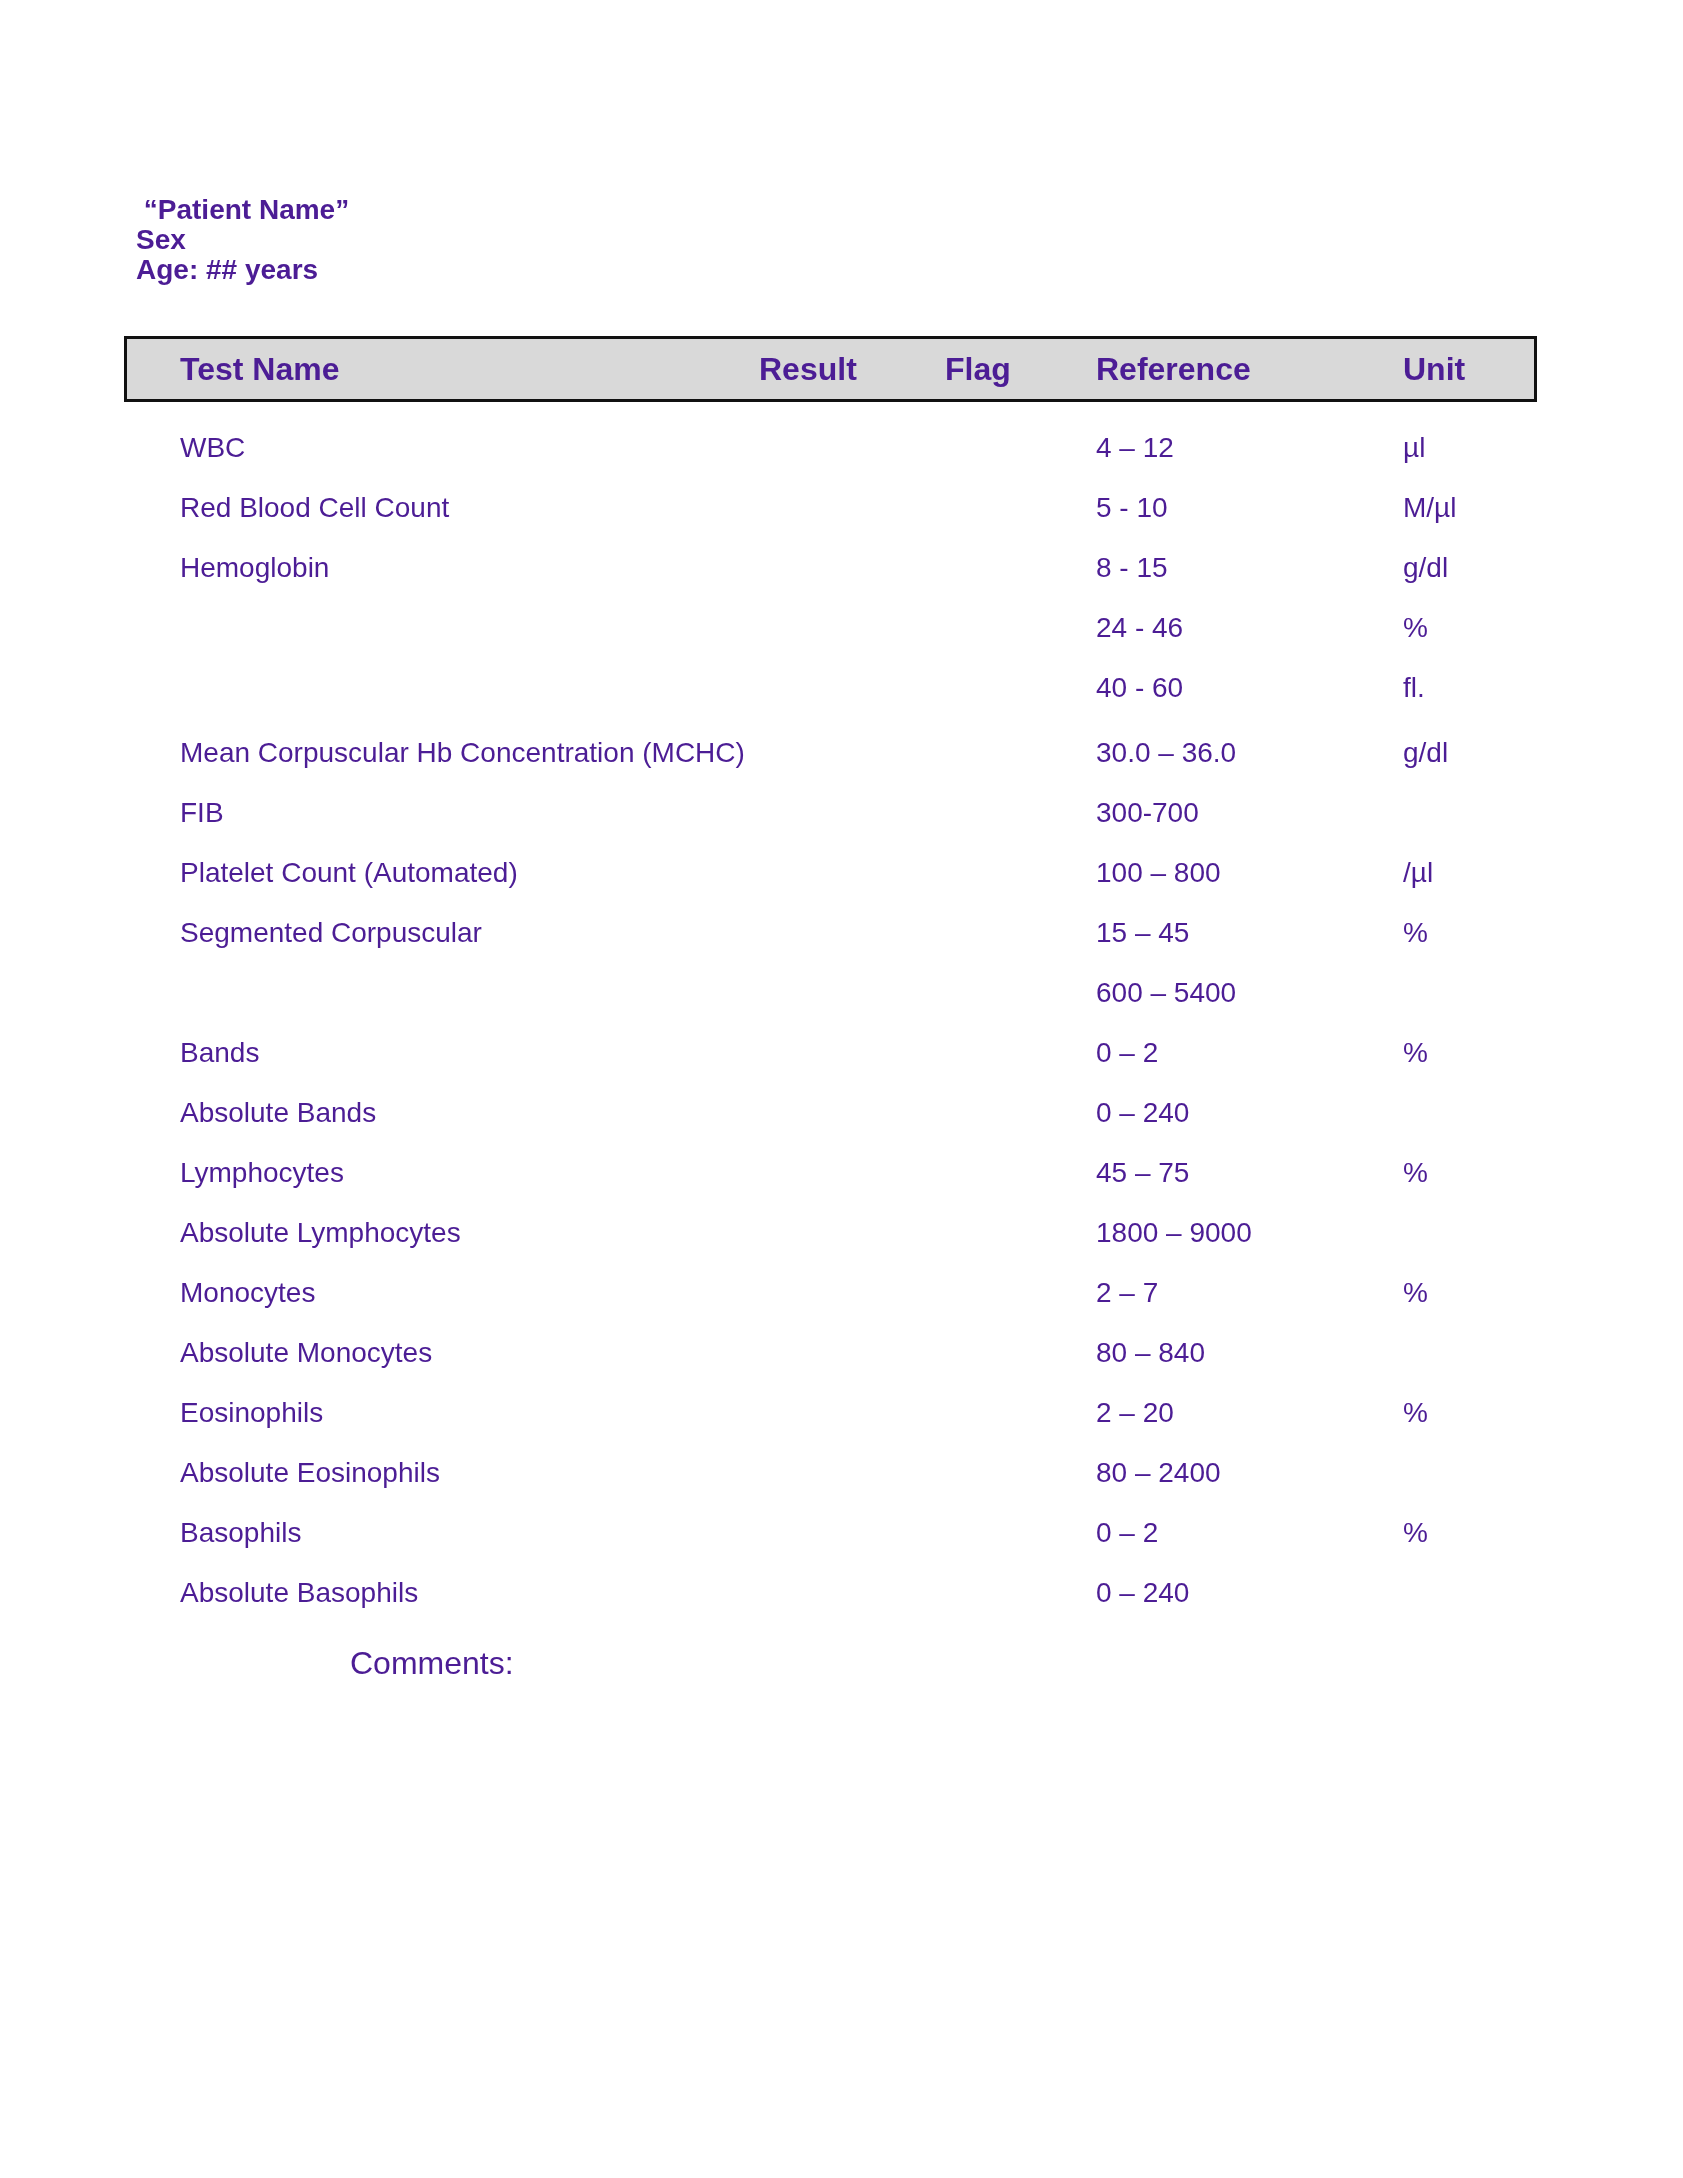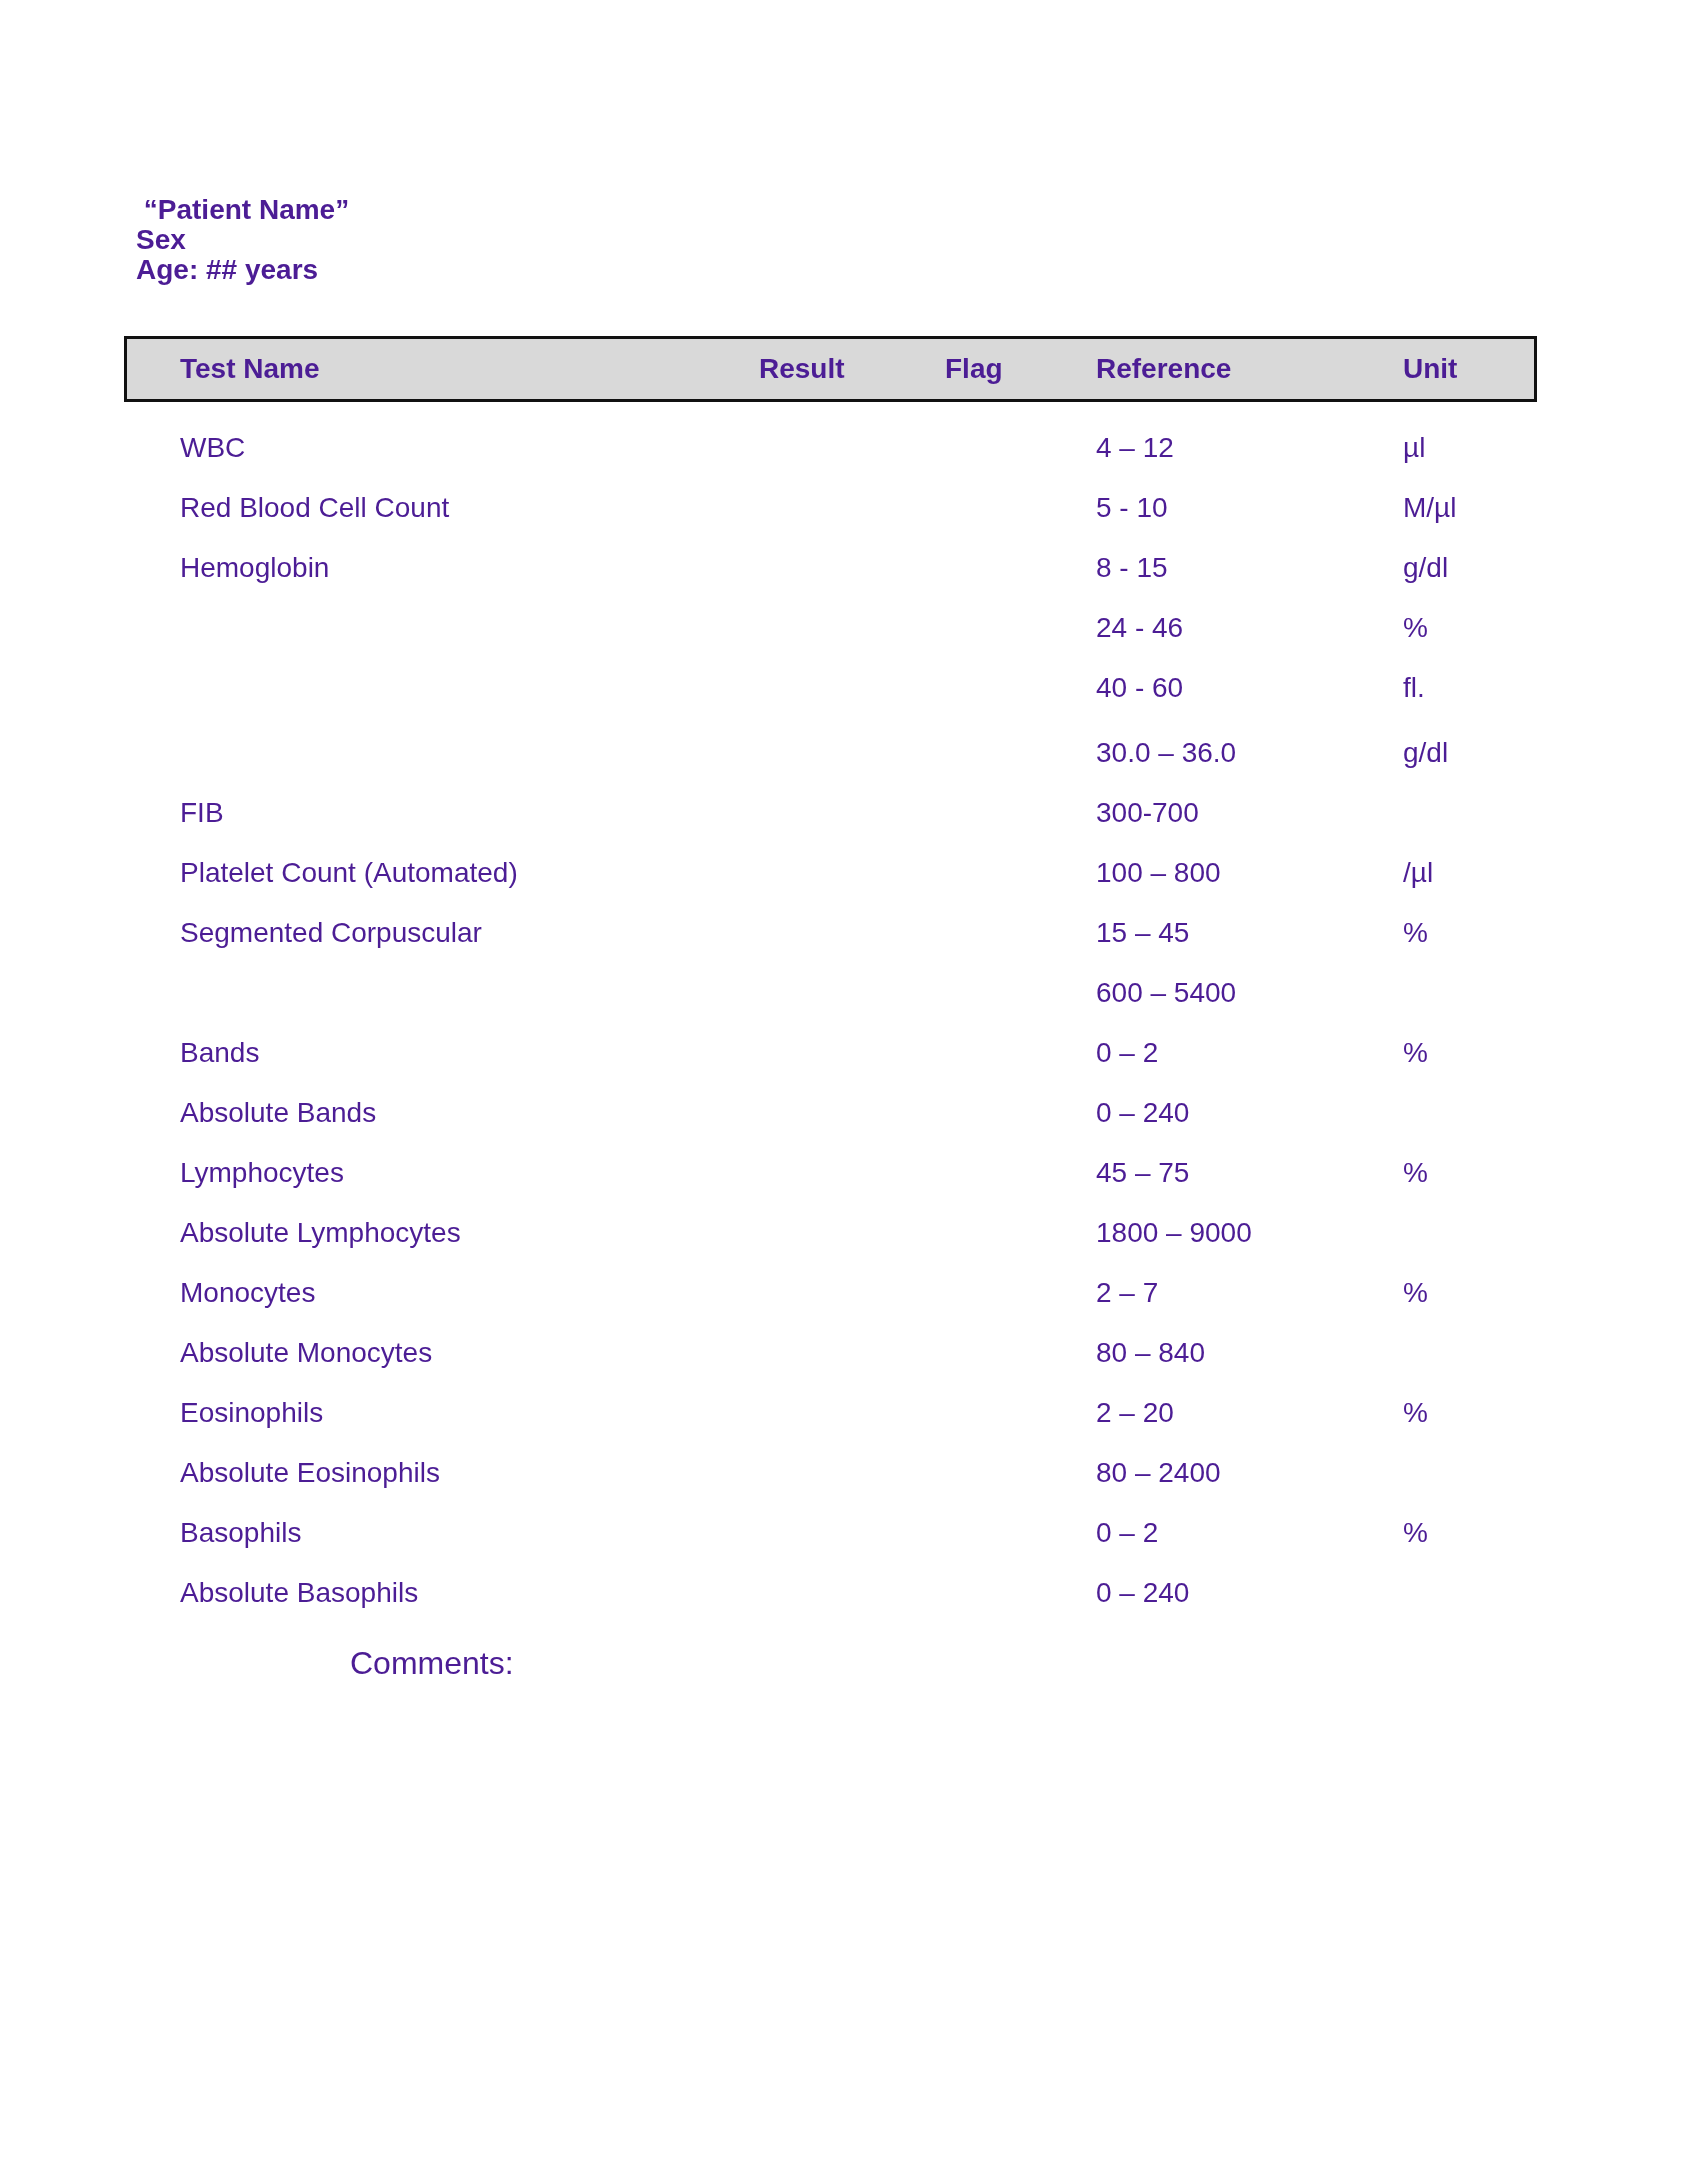--- a/index.html
+++ b/index.html
@@ -37,21 +37,21 @@
     height: 66px;
     box-sizing: border-box;
     background: #d9d9d9;
     border: 3px solid #111111;
   }
   .header-label {
     position: absolute;
     top: 336px;
     height: 52px;
     line-height: 66px;
-    font-size: 28px;
+    font-size: 32px;
     font-weight: bold;
     white-space: nowrap;
   }
 
   
   .c-test      { left: 180px; }
   .c-result    { left: 759px; }
   .c-flag      { left: 945px; }
   .c-reference { left: 1096px; }
   .c-unit      { left: 1403px; }
@@ -133,20 +133,21 @@
     <span class="cell c-reference">24 - 46</span>
     <span class="cell c-unit">%</span>
   </div>
       <div class="row">
     <span class="cell c-result"></span>
     <span class="cell c-flag"></span>
     <span class="cell c-reference">40 - 60</span>
     <span class="cell c-unit">fl.</span>
   </div>
       <div class="row">
+    <span class="cell c-test">Mean Corpuscular Hb Concentration (MCHC)</span>
     <span class="cell c-result"></span>
     <span class="cell c-flag"></span>
     <span class="cell c-reference">30.0 – 36.0</span>
     <span class="cell c-unit">g/dl</span>
   </div>
       <div class="row">
     <span class="cell c-test">FIB</span>
     <span class="cell c-result"></span>
     <span class="cell c-flag"></span>
     <span class="cell c-reference">300-700</span>

